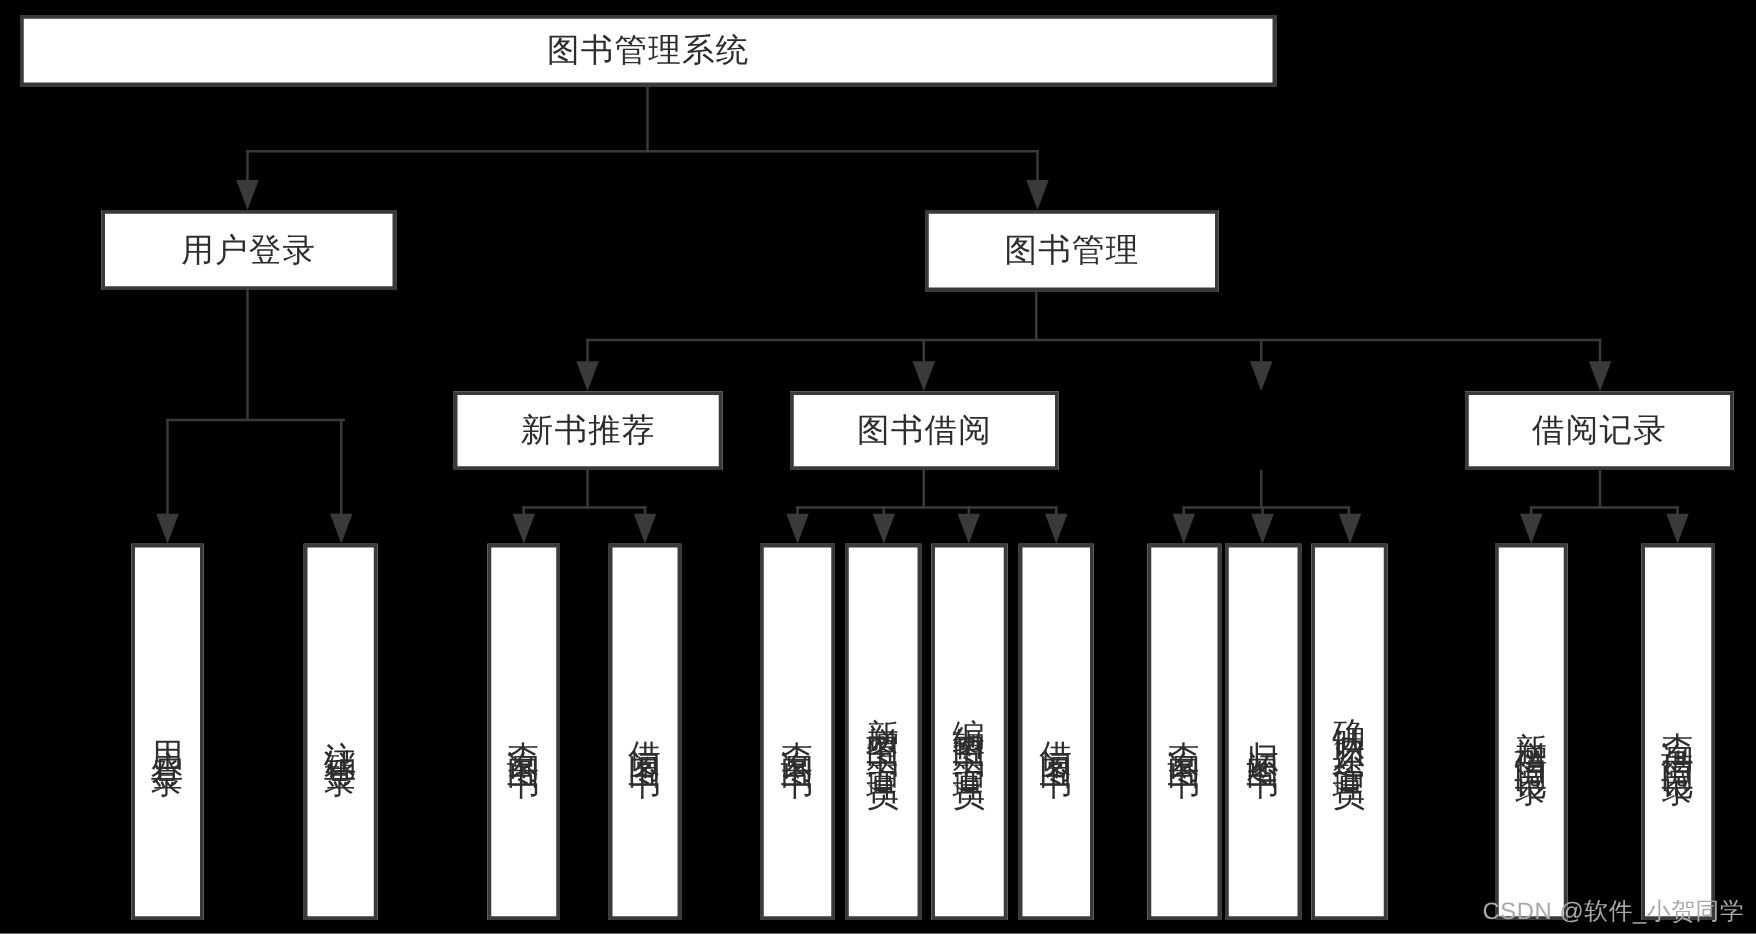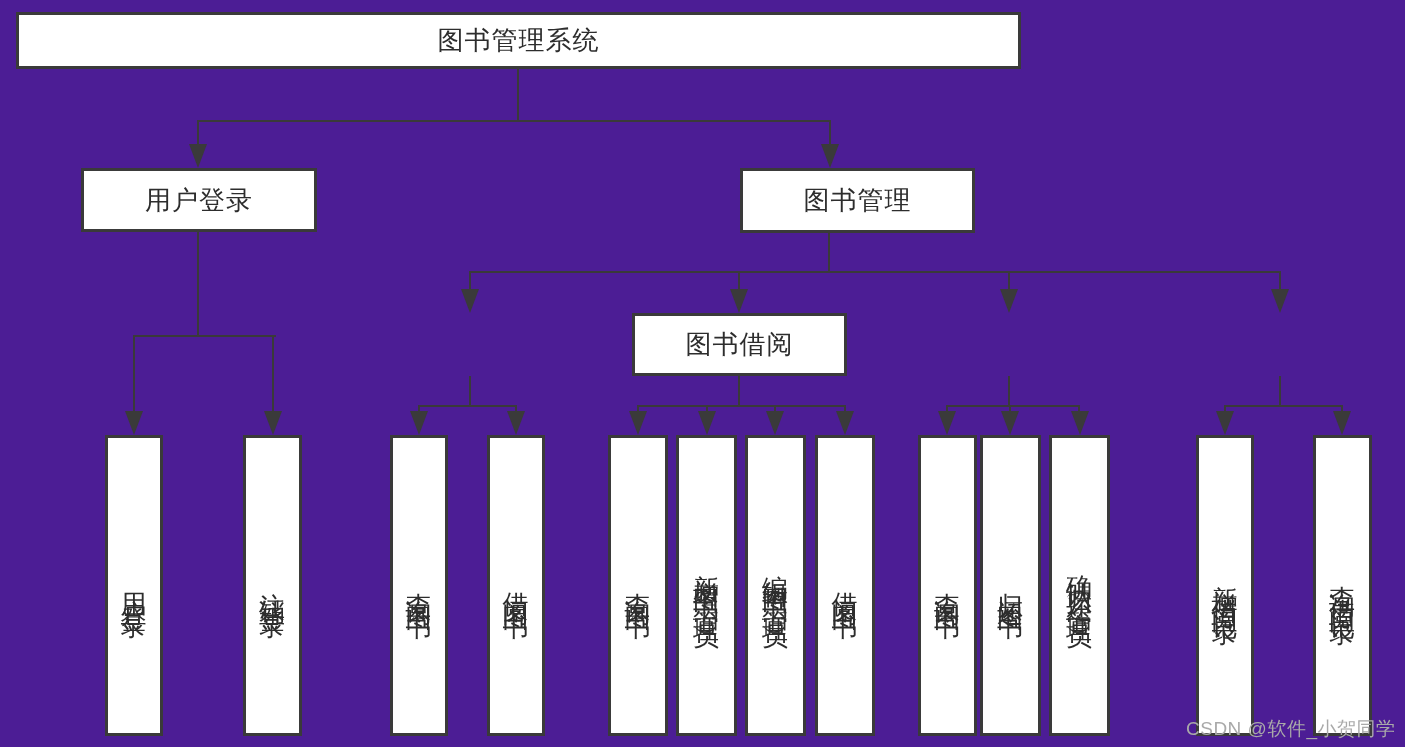--- a/index.html
+++ b/index.html
@@ -1,19 +1,19 @@
 <!DOCTYPE html>
 <html><head>
 <meta charset="utf-8">
 <style>
   html,body{margin:0;padding:0;background:#ffffff;}
   .canvas{
     position:relative;
     width:1405px;height:747px;
-    background:#4c1d95;
+    background:#000000;
     font-family:"Liberation Sans","DejaVu Sans",sans-serif;
     color:#2d2d2d;
     overflow:hidden;
   }
   .node{
     position:absolute;
     box-sizing:border-box;
     border:3px solid #3a3a3a;
     background:#ffffff;
     display:flex;
@@ -83,21 +83,23 @@
   <div class="line hline" style="left:469px;top:271px;width:812px;"></div>
   <div class="line vline" style="left:469px;top:271px;height:21px;"></div>
   <div class="line vline" style="left:738px;top:271px;height:21px;"></div>
   <div class="line vline" style="left:1008px;top:271px;height:21px;"></div>
   <div class="line vline" style="left:1279px;top:271px;height:21px;"></div>
   <div class="arrow" style="left:461px;top:289px;"></div>
   <div class="arrow" style="left:730px;top:289px;"></div>
   <div class="arrow" style="left:1000px;top:289px;"></div>
   <div class="arrow" style="left:1271px;top:289px;"></div>
 
+  <div class="node hnode" style="left:363px;top:313px;width:215px;height:63px;">新书推荐</div>
   <div class="node hnode" style="left:632px;top:313px;width:215px;height:63px;">图书借阅</div>
+  <div class="node hnode" style="left:1172px;top:313px;width:215px;height:63px;">借阅记录</div>
 
   <div class="line vline" style="left:469px;top:376px;height:31px;"></div>
   <div class="line hline" style="left:418px;top:405px;width:99px;"></div>
   <div class="line vline" style="left:418px;top:405px;height:10px;"></div>
   <div class="line vline" style="left:515px;top:405px;height:10px;"></div>
   <div class="arrow" style="left:410px;top:411px;"></div>
   <div class="arrow" style="left:507px;top:411px;"></div>
 
   <div class="line vline" style="left:738px;top:376px;height:31px;"></div>
   <div class="line hline" style="left:637px;top:405px;width:209px;"></div>

